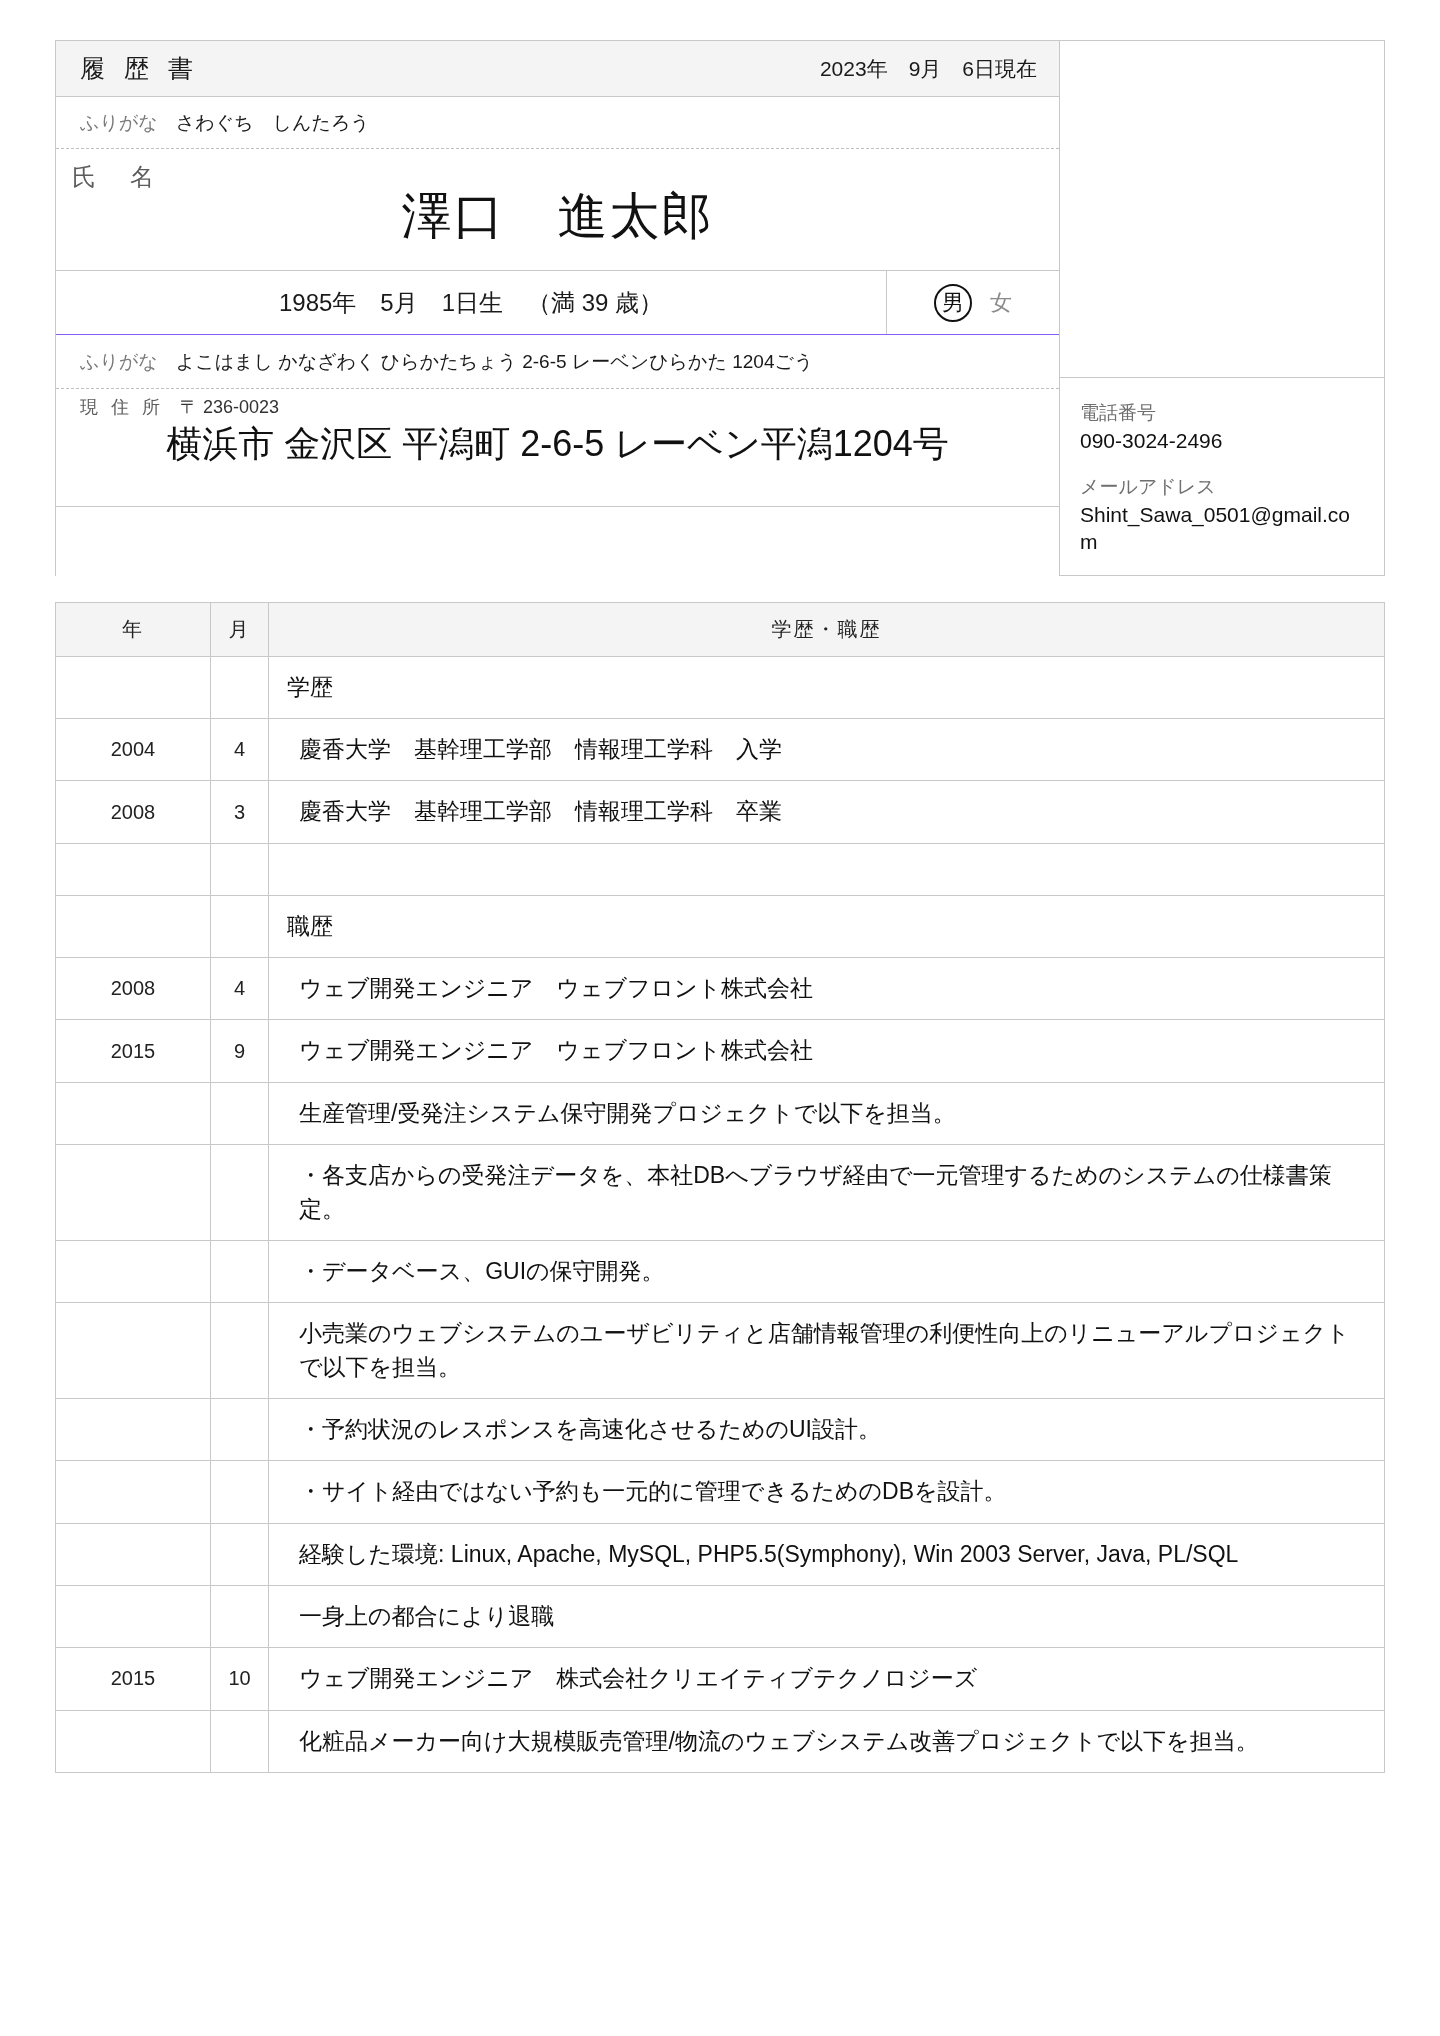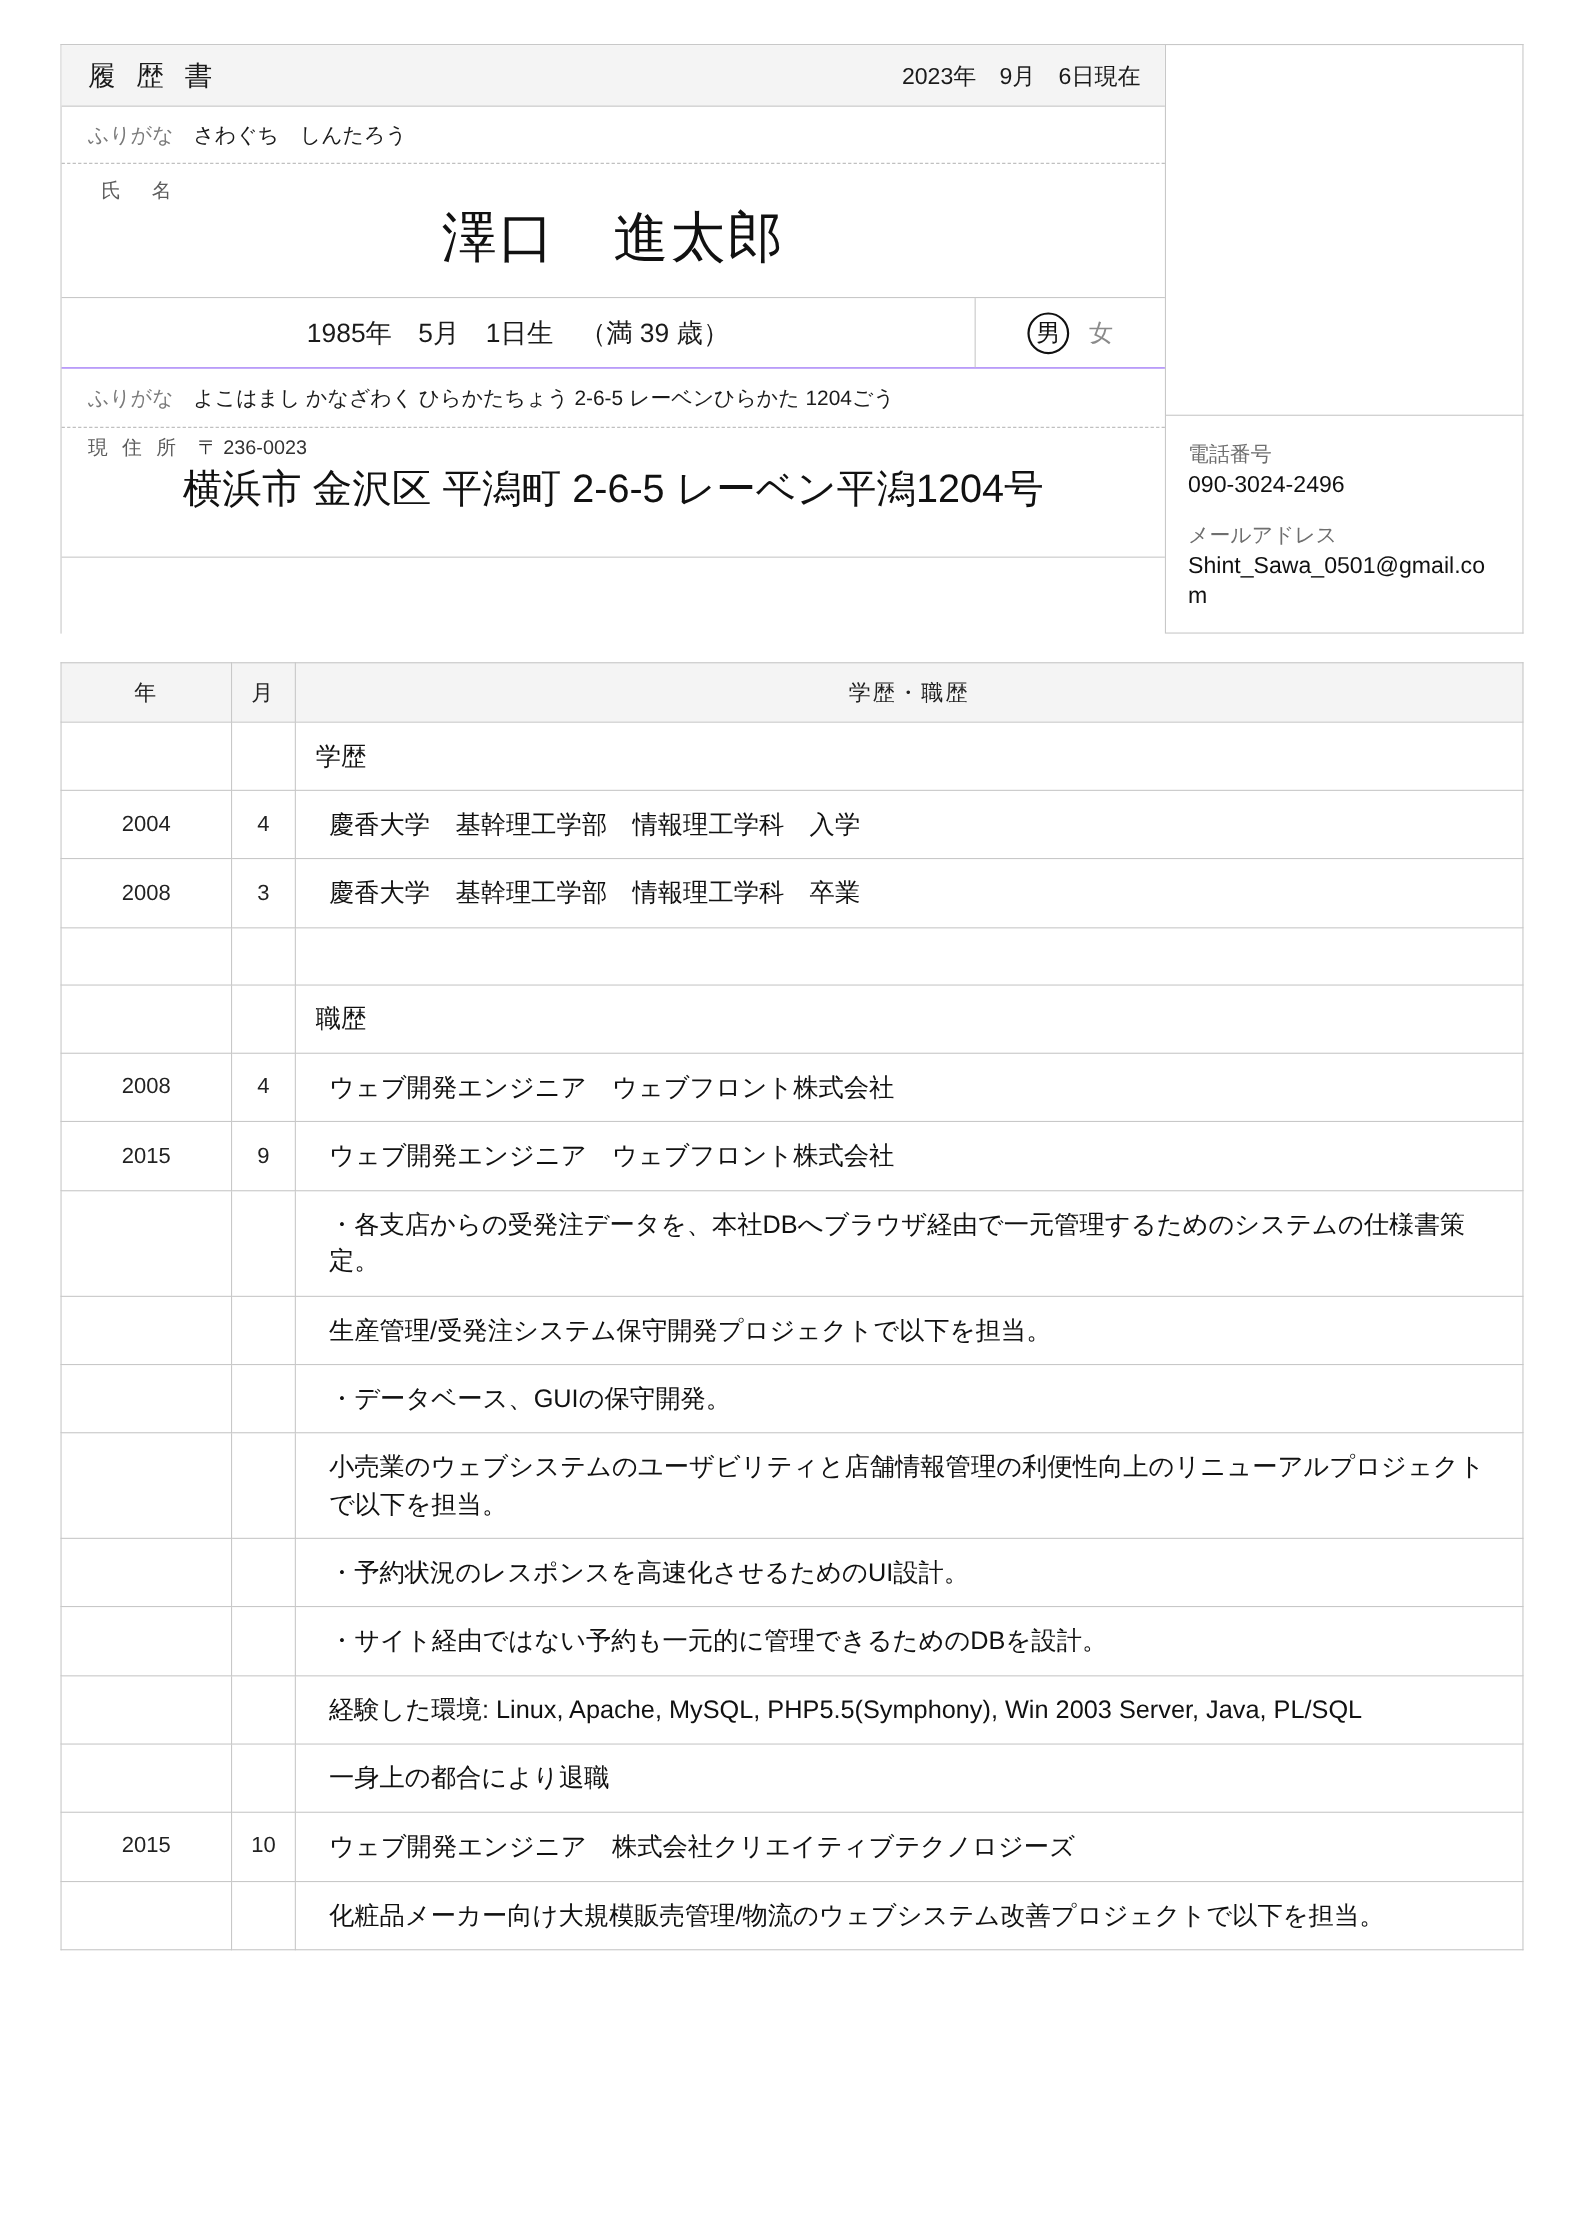--- a/index.html
+++ b/index.html
@@ -84,23 +84,23 @@
 
   
   .name-row {
     height: 122px;
     position: relative;
     border-bottom: 1px solid #c8c8c8;
     box-sizing: border-box;
   }
   .name-label {
     position: absolute;
-    left: 36px;
+    left: 16px;
     top: 12px;
-    font-size: 18px;
+    font-size: 24px;
     color: #5c5c5c;
     letter-spacing: 5px;
   }
   .name-value {
     position: absolute;
     left: 0; right: 0;
     top: 34px;
     text-align: center;
     font-size: 50px;
     letter-spacing: 2px;
@@ -372,26 +372,26 @@
           <td class="content">ウェブ開発エンジニア　ウェブフロント株式会社</td>
         </tr>
         <tr>
           <td class="year">2015</td>
           <td class="month">9</td>
           <td class="content">ウェブ開発エンジニア　ウェブフロント株式会社</td>
         </tr>
         <tr>
           <td class="year"></td>
           <td class="month"></td>
+          <td class="content">生産管理/受発注システム保守開発プロジェクトで以下を担当。</td>
+        </tr>
+        <tr>
+          <td class="year"></td>
+          <td class="month"></td>
           <td class="content">・各支店からの受発注データを、本社DBへブラウザ経由で一元管理するためのシステムの仕様書策定。</td>
-        </tr>
-        <tr>
-          <td class="year"></td>
-          <td class="month"></td>
-          <td class="content">生産管理/受発注システム保守開発プロジェクトで以下を担当。</td>
         </tr>
         <tr>
           <td class="year"></td>
           <td class="month"></td>
           <td class="content">・データベース、GUIの保守開発。</td>
         </tr>
         <tr>
           <td class="year"></td>
           <td class="month"></td>
           <td class="content">小売業のウェブシステムのユーザビリティと店舗情報管理の利便性向上のリニューアルプロジェクトで以下を担当。</td>

